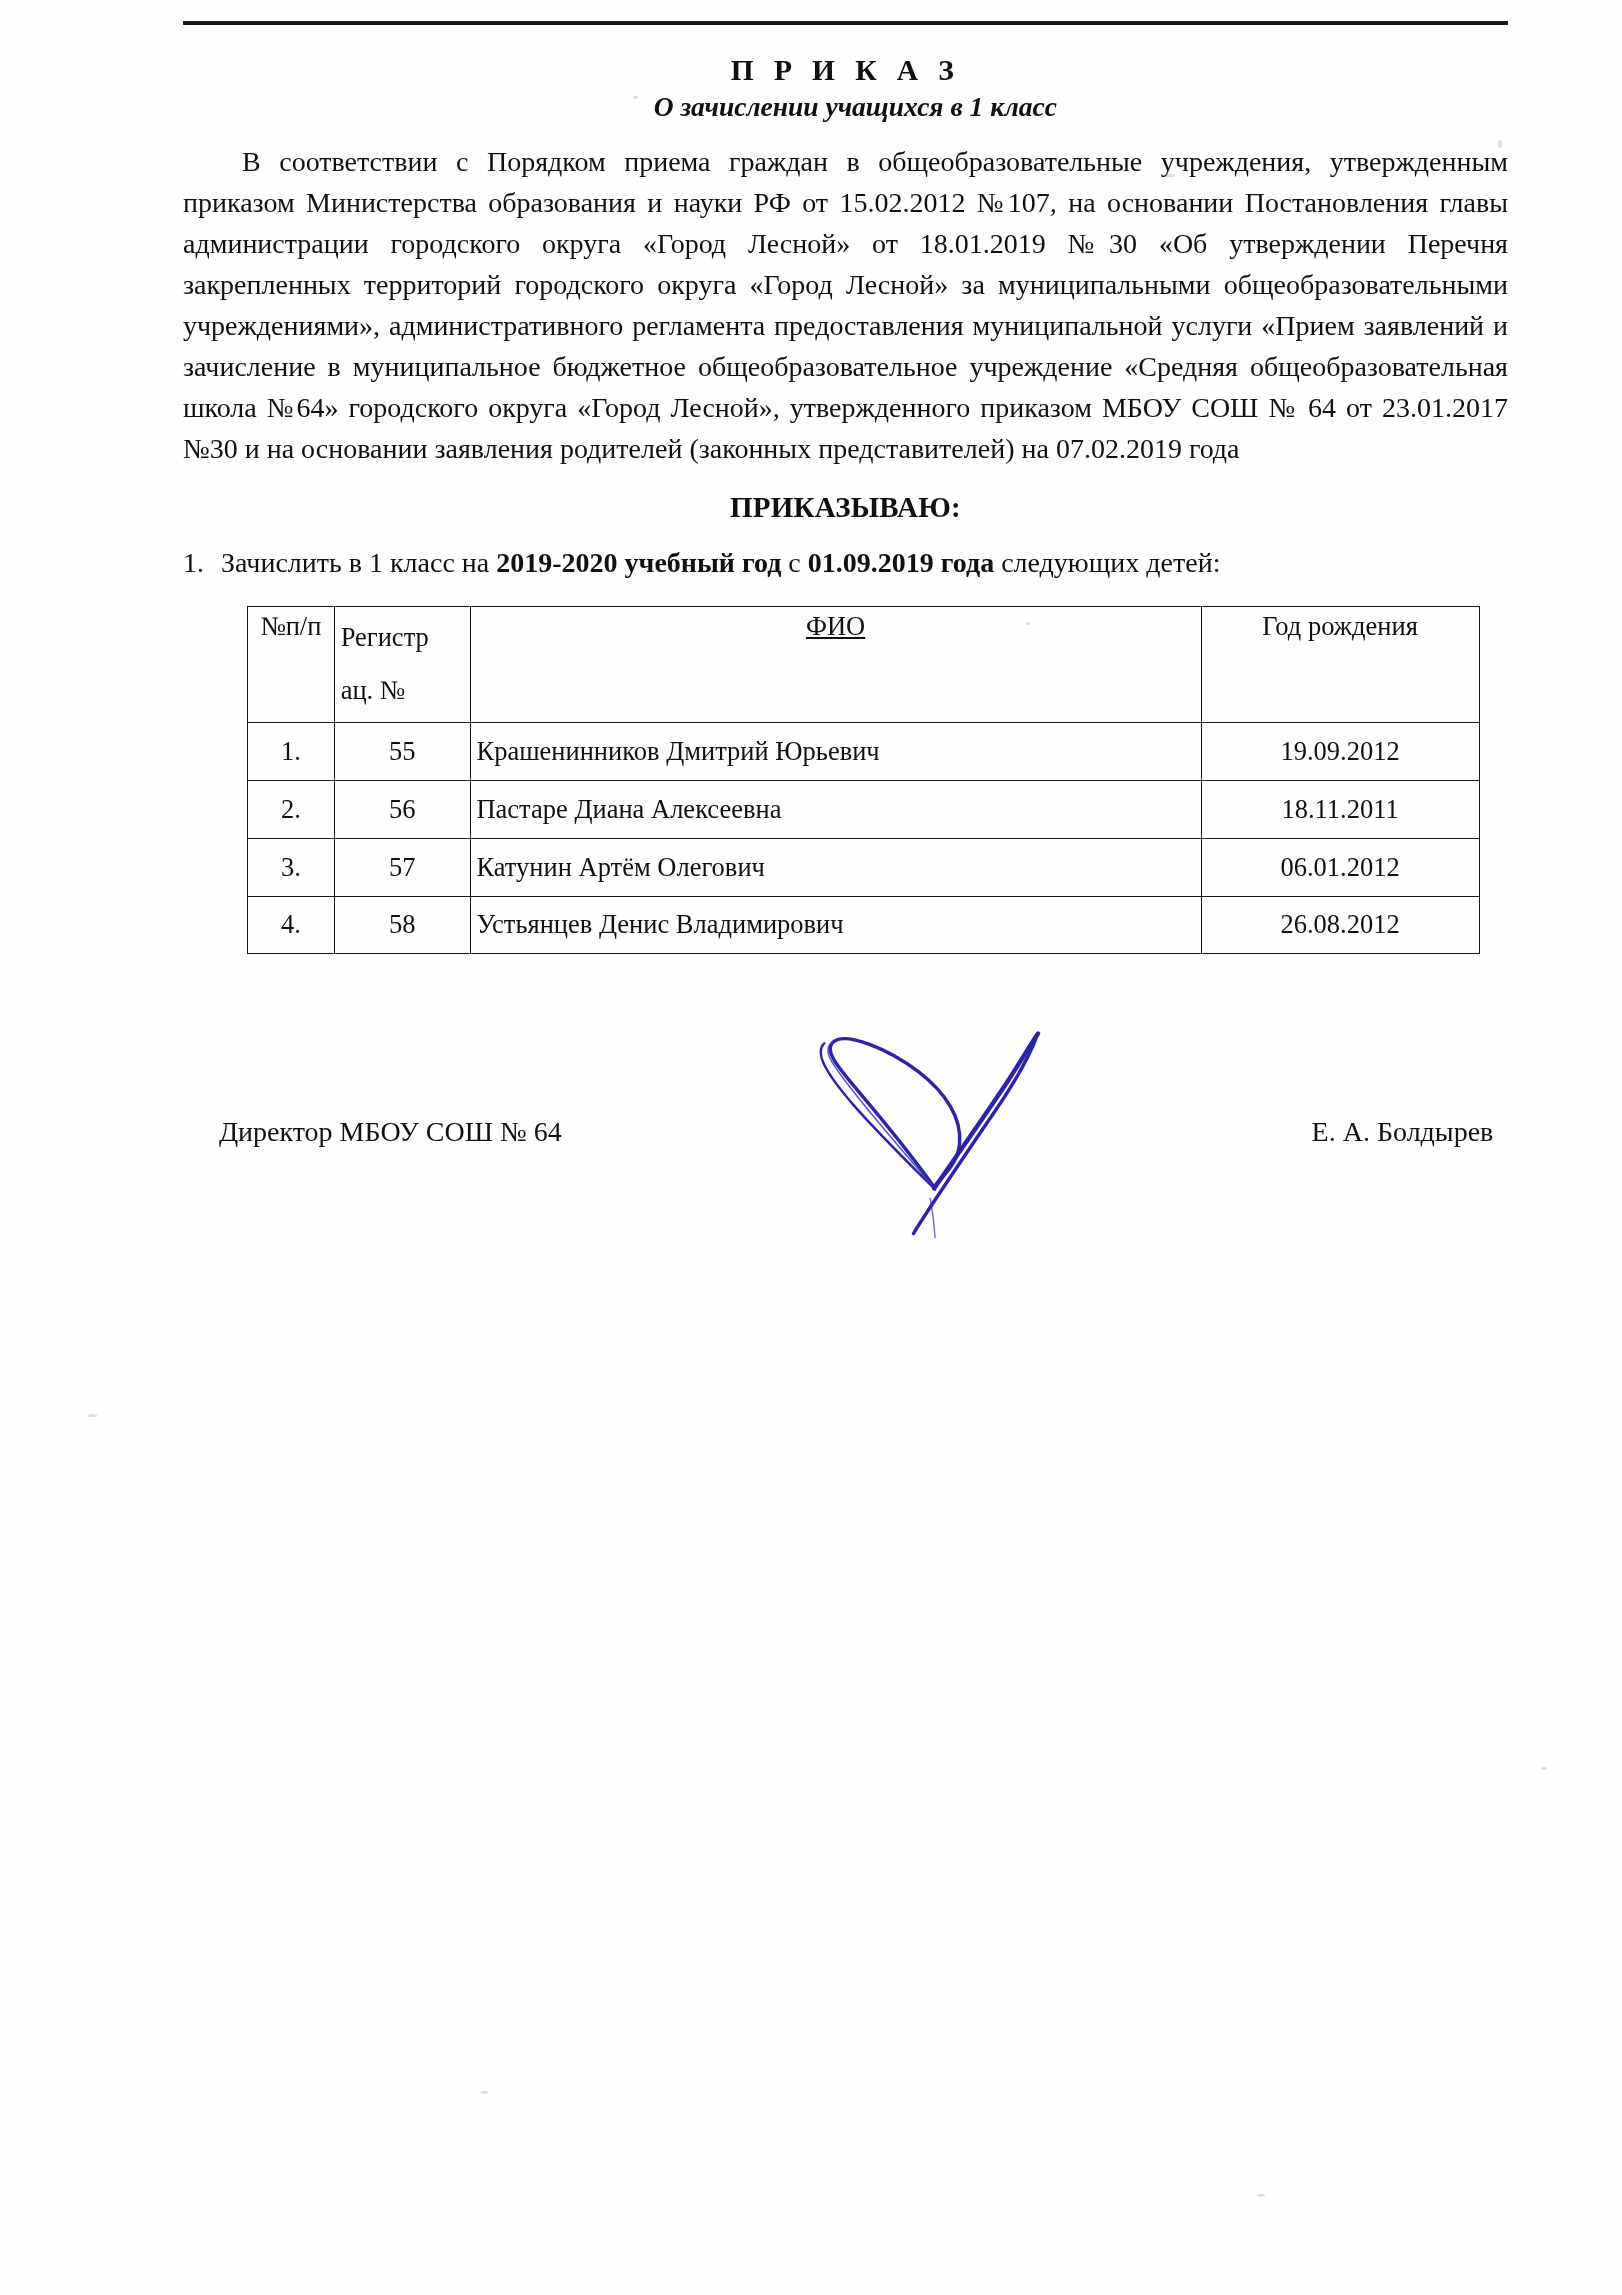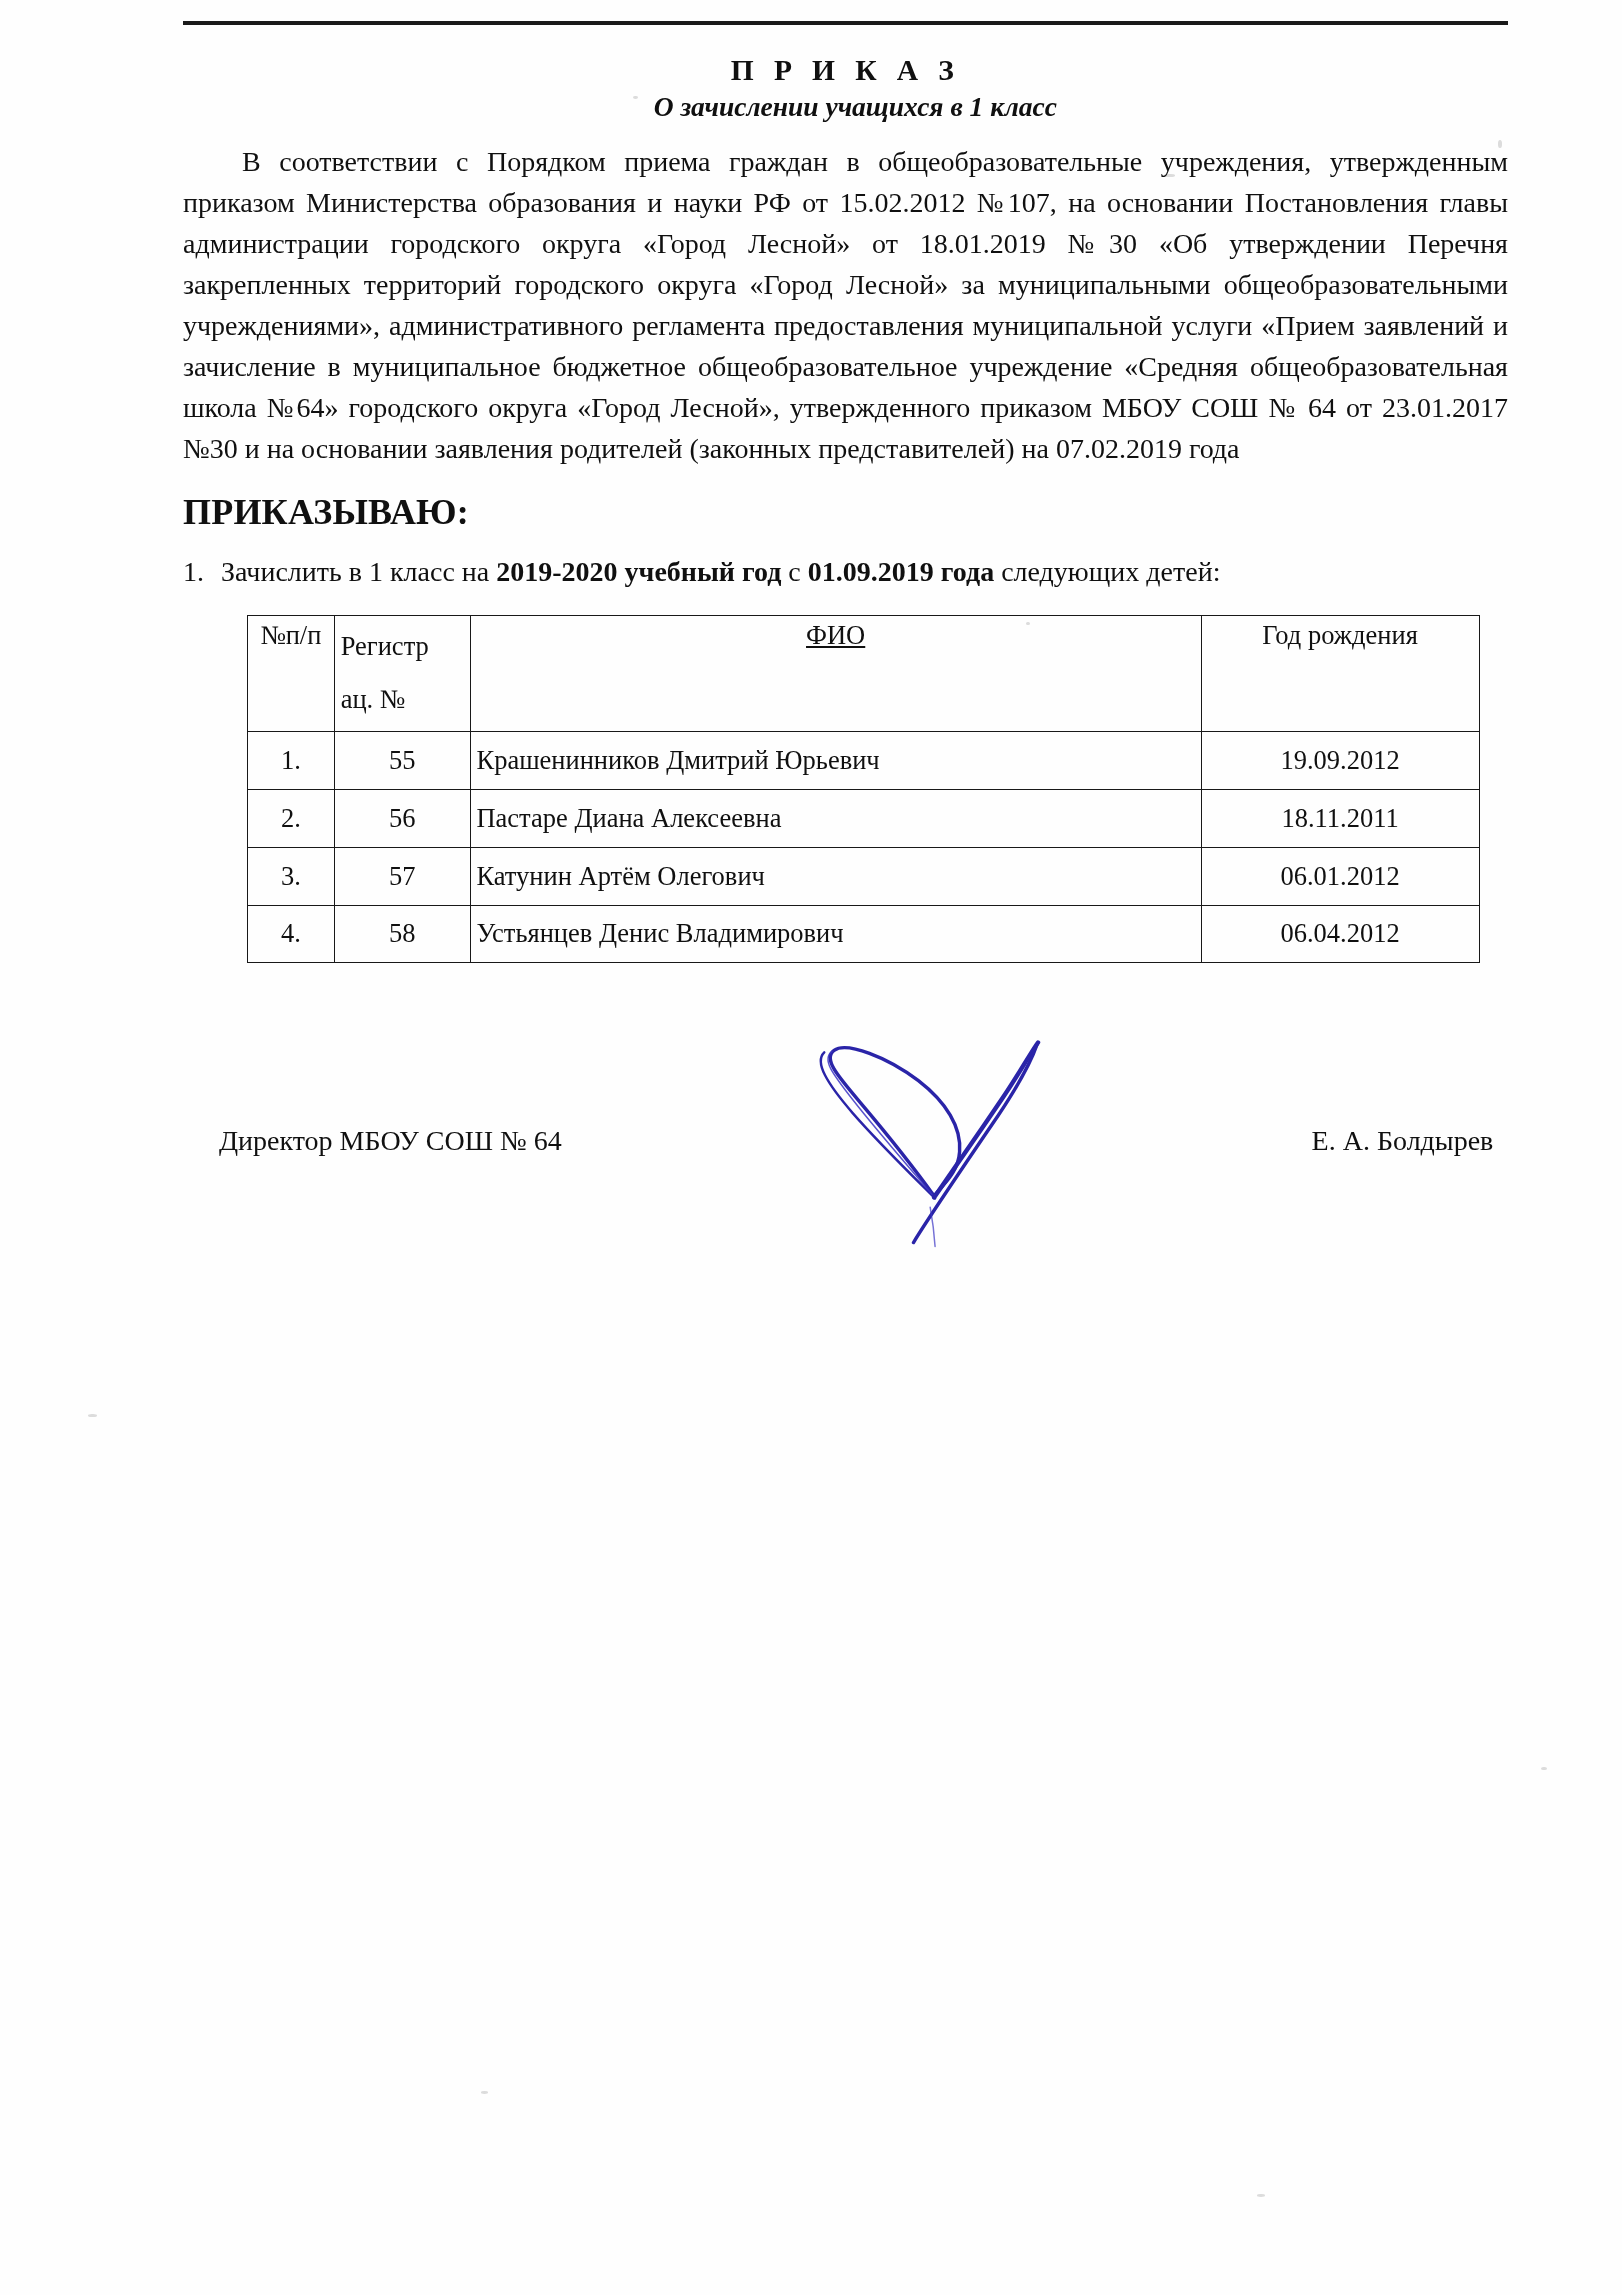--- a/index.html
+++ b/index.html
@@ -90,22 +90,23 @@
     line-height: 1.465;
     text-align: justify;
     text-justify: inter-word;
     text-indent: 59px;
     hyphens: none;
   }
 
   .order-word {
     margin-top: 21.6px;
     font-weight: bold;
-    font-size: 36px;
+    font-size: 29px;
     letter-spacing: 0.2px;
+    text-align: center;
   }
 
   .clause {
     margin-top: 19.6px;
     display: flex;
     font-size: 28px;
     line-height: 1.44;
   }
   .clause-num {
     width: 38px;
@@ -233,21 +234,21 @@
           <tr>
             <td class="col-np">3.</td>
             <td class="col-reg">57</td>
             <td class="col-fio">Катунин Артём Олегович</td>
             <td class="col-dob">06.01.2012</td>
           </tr>
           <tr>
             <td class="col-np">4.</td>
             <td class="col-reg">58</td>
             <td class="col-fio">Устьянцев Денис Владимирович</td>
-            <td class="col-dob">06.04.2012</td>
+            <td class="col-dob">26.08.2012</td>
           </tr>
         </tbody>
       </table>
     </div>
 
     <div class="sign-row">
       <span class="sign-left">Директор МБОУ СОШ № 64</span>
 
       <svg class="signature-mark" viewBox="0 0 620 530" xmlns="http://www.w3.org/2000/svg" fill="none">
         <path d="M300 375 C 268 330, 205 250, 150 185 C 105 132, 72 95, 96 78 C 122 60, 205 92, 268 140 C 325 184, 356 235, 352 285 C 349 328, 318 352, 300 375 Z" stroke="#2a24a8" stroke-width="7" stroke-linecap="round" stroke-linejoin="round"></path>

